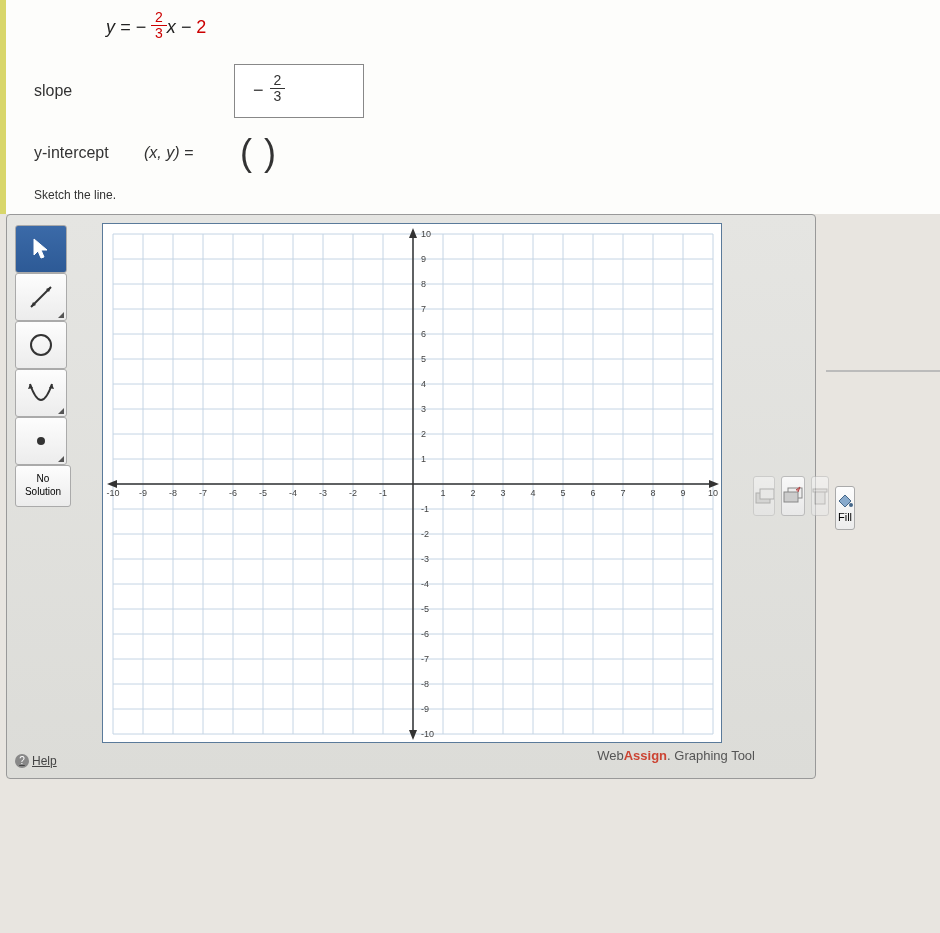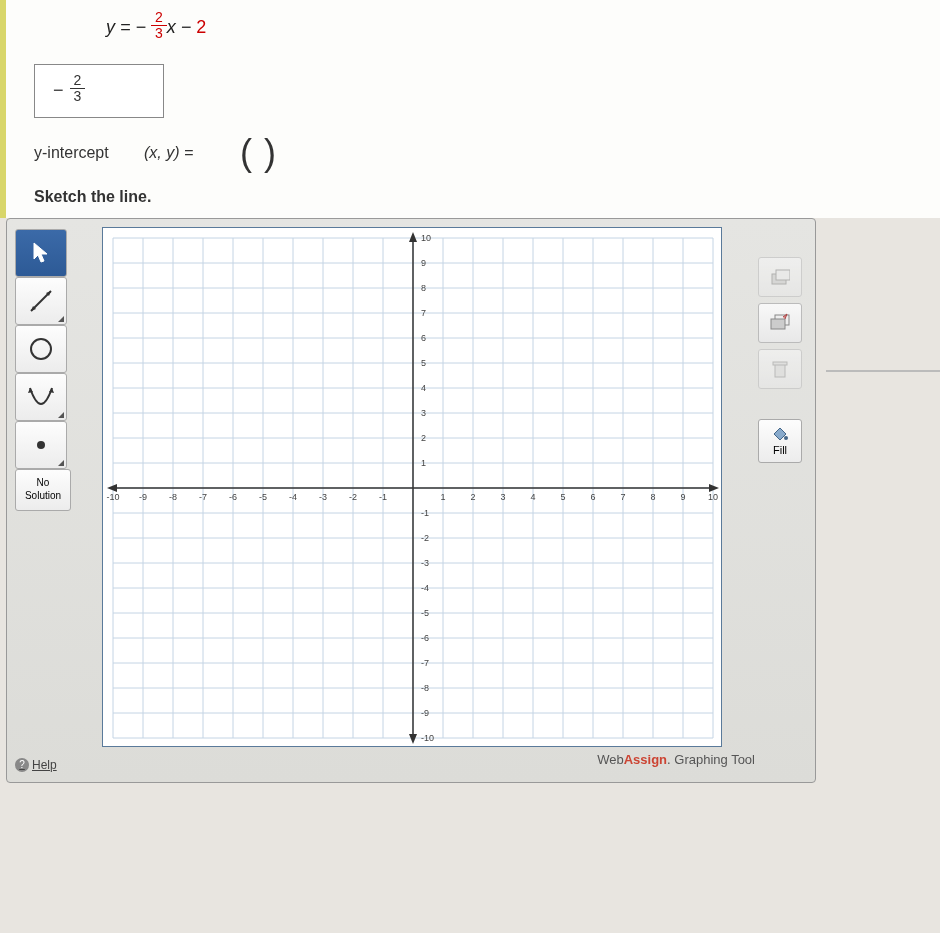--- a/index.html
+++ b/index.html
@@ -56,24 +56,23 @@
     min-width: 130px;
     min-height: 44px;
     background: #fff;
     font-size: 18px;
     display: flex;
     align-items: center;
     justify-content: flex-start;
   }
   .paren { font-size: 36px; font-weight: 300; margin: 0 6px; }
   .sketch-label {
-    font-size: 16px;
+    font-size: 12px;
     color: #333;
     margin: 14px 0 4px 8px;
-    font-weight: bold;
   }
   .graph-container {
     display: flex;
     background: linear-gradient(#e5e5e2, #dcdcd8);
     border: 1px solid #999;
     border-radius: 4px;
     margin-left: 6px;
     width: 810px;
     height: 565px;
     position: relative;
@@ -144,24 +143,23 @@
     padding-top: 8px;
   }
   .graph-svg {
     background: #fff;
     border: 1px solid #5a7a9a;
   }
   .right-col {
     width: 70px;
     padding: 12px 8px;
     display: flex;
-    flex-direction: column;
+    flex-direction: row;
     align-items: center;
     gap: 6px;
-    margin-top: 26px;
   }
   .stack-btn {
     width: 44px; height: 40px;
     background: linear-gradient(#f8f8f8,#e8e8e8);
     border: 1px solid #bbb;
     border-radius: 3px;
     display: flex; align-items: center; justify-content: center;
     font-size: 13px;
     cursor: pointer;
     opacity: .55;
@@ -211,20 +209,21 @@
 </style>
 </head>
 <body>
 
 <div class="question-area">
   <div class="equation">
     <span>y</span><span> = </span><span>− </span><span class="frac red"><span class="n">2</span><span class="d">3</span></span><span>x</span><span> − </span><span class="red num">2</span>
   </div>
 
   <div class="answer-row">
+    <div class="answer-label">slope</div>
     <div class="answer-box">
       <span style="font-size:18px;margin-right:6px;">−</span>
       <span class="frac">
           <span class="n">2</span>
           <span class="d">3</span>
         </span>
     </div>
   </div>
 
   <div class="answer-row">

